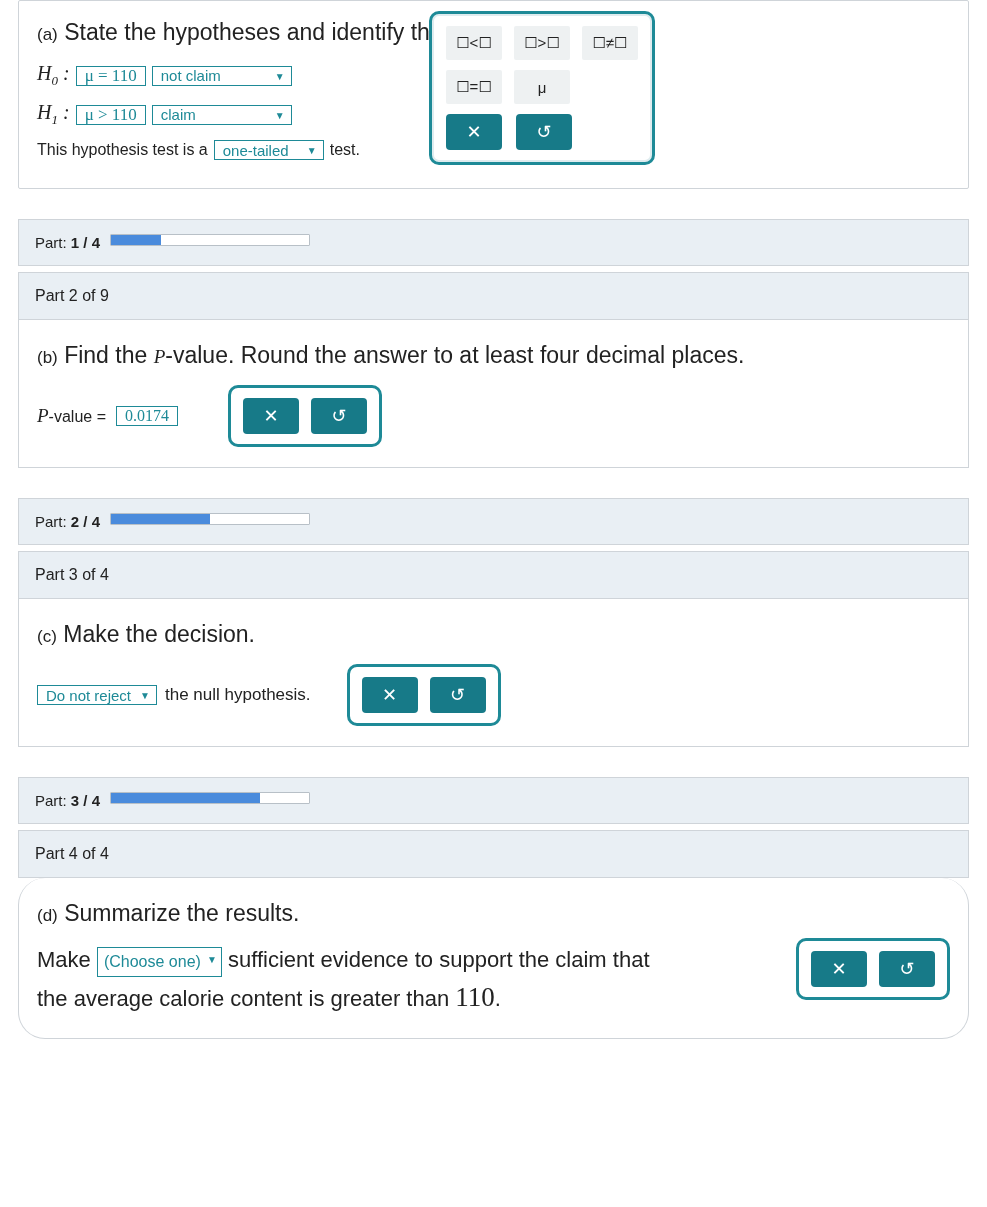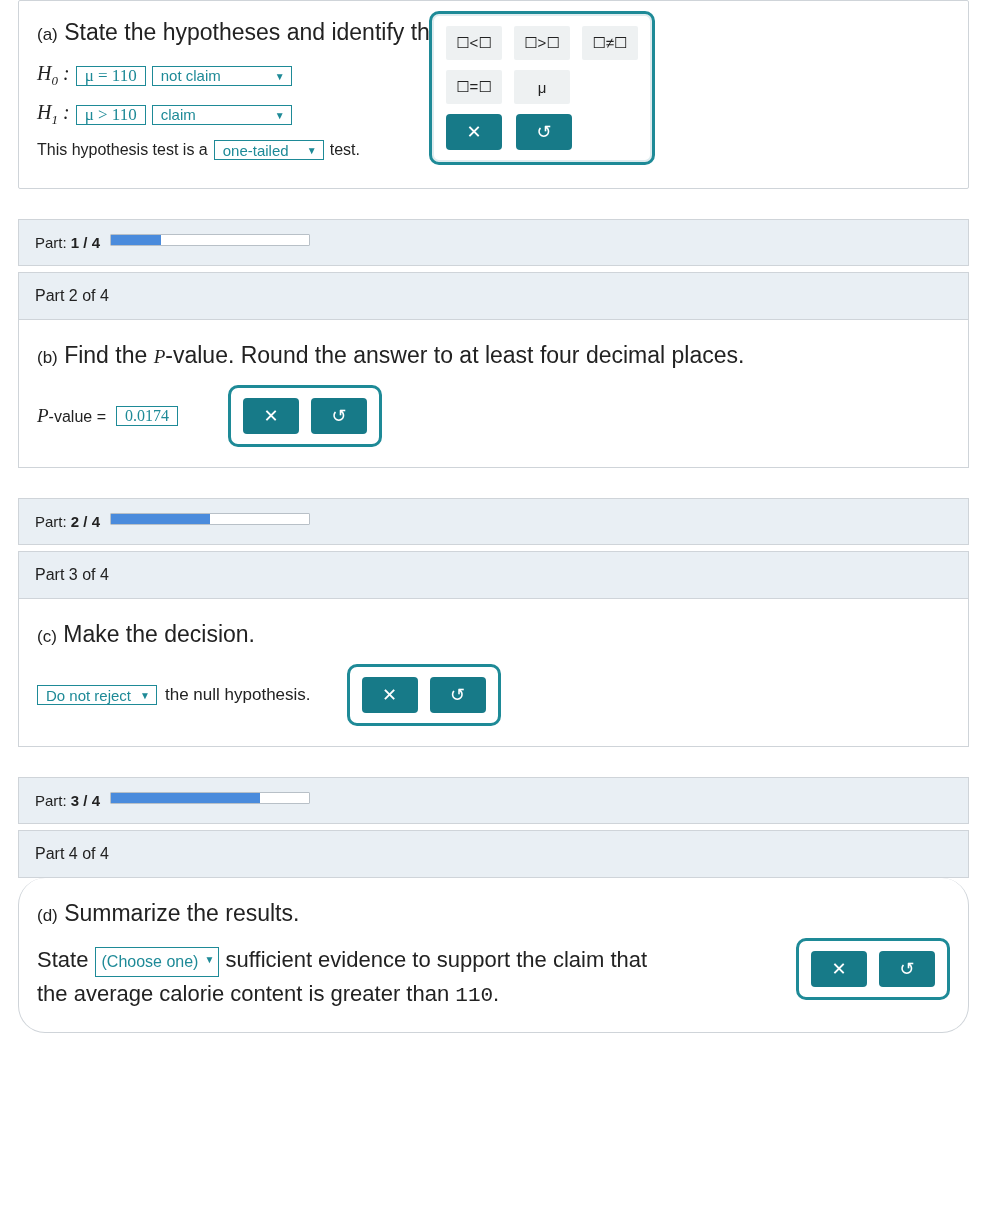--- a/index.html
+++ b/index.html
@@ -98,21 +98,21 @@
   .panel-in { border:1px solid #cfd4d9; border-top:none; margin:0 18px 30px 18px; padding:22px 18px 20px 18px; }
   .pvalue-line{ display:flex; align-items:center; gap:10px; }
   .italic-p { font-style:italic; font-family:"Times New Roman",serif; font-size:19px;}
   .summary-text { font-size:22px; line-height:1.5; }
   .select-inline {
     border:1px solid #1e8a97; color:#1e8a97; font-size:16px;
     padding:2px 20px 2px 6px; position:relative; display:inline-block;
     vertical-align: baseline;
   }
   .select-inline::after{ content:"▼"; position:absolute; right:4px; top:4px; font-size:10px; color:#1e8a97;}
-  .serif-num{ font-family:Liberation Mono, monospace; font-size:21px;margin-top:8px; }
+  .serif-num{ font-family:Liberation Serif, serif; font-size:27px;margin-top:8px; }
   .panel-d{ position:relative;border-radius:27px; }
   .d-btns { position:absolute; right:18px; top:60px; }
 </style>
 </head>
 <body>
 
 <div class="panel first part-a-wrap">
   <p class="q-title">
     <span class="q-label">(a)</span>
     <span>State the hypotheses and identify the claim.</span>
@@ -157,21 +157,21 @@
   </div>
 </div>
 
 <div class="progress-bar-wrap">
   <span><span>Part: </span><b>1 / 4</b></span>
   <div class="pbar">
       <div class="pfill" style="width:25%;"></div>
     </div>
 </div>
 
-<div class="part-header">Part 2 of 4</div>
+<div class="part-header">Part 2 of 9</div>
 <div class="panel-in">
   <p class="q-title">
     <span class="q-label">(b)</span>
     <span><span>Find the </span><span class="italic-p">P</span><span>-value. Round the answer to at least four decimal places.</span></span>
   </p>
   <div class="pvalue-line">
     <span><span class="italic-p">P</span><span>-value =</span></span>
     <span class="input-box" style="font-size:16px;">0.0174</span>
     <span style="width:30px;"></span>
     <div class="btn-group">
@@ -220,21 +220,21 @@
     </div>
 </div>
 
 <div class="part-header">Part 4 of 4</div>
 <div class="panel-in panel-d">
   <p class="q-title">
     <span class="q-label">(d)</span>
     <span>Summarize the results.</span>
   </p>
   <div class="summary-text" style="max-width:640px;">
-    <span>State</span>
+    <span>Make</span>
     <span class="select-inline">(Choose one)</span>
     <span>sufficient evidence to support the claim that the average calorie content is greater than</span>
     <span class="serif-num">110</span><span>.</span>
   </div>
   <div class="btn-group d-btns">
     <button class="btn">
         <span>✕</span>
       </button>
     <button class="btn">
         <span>↺</span>

